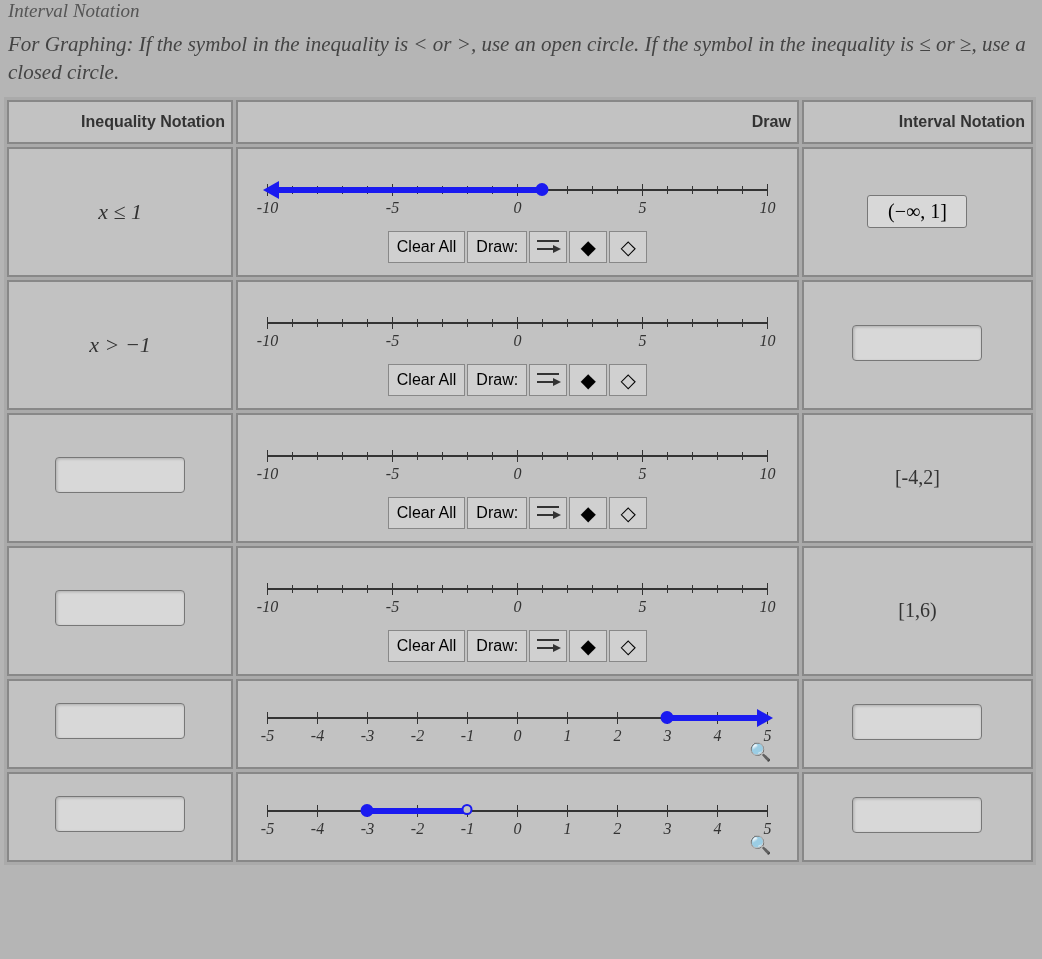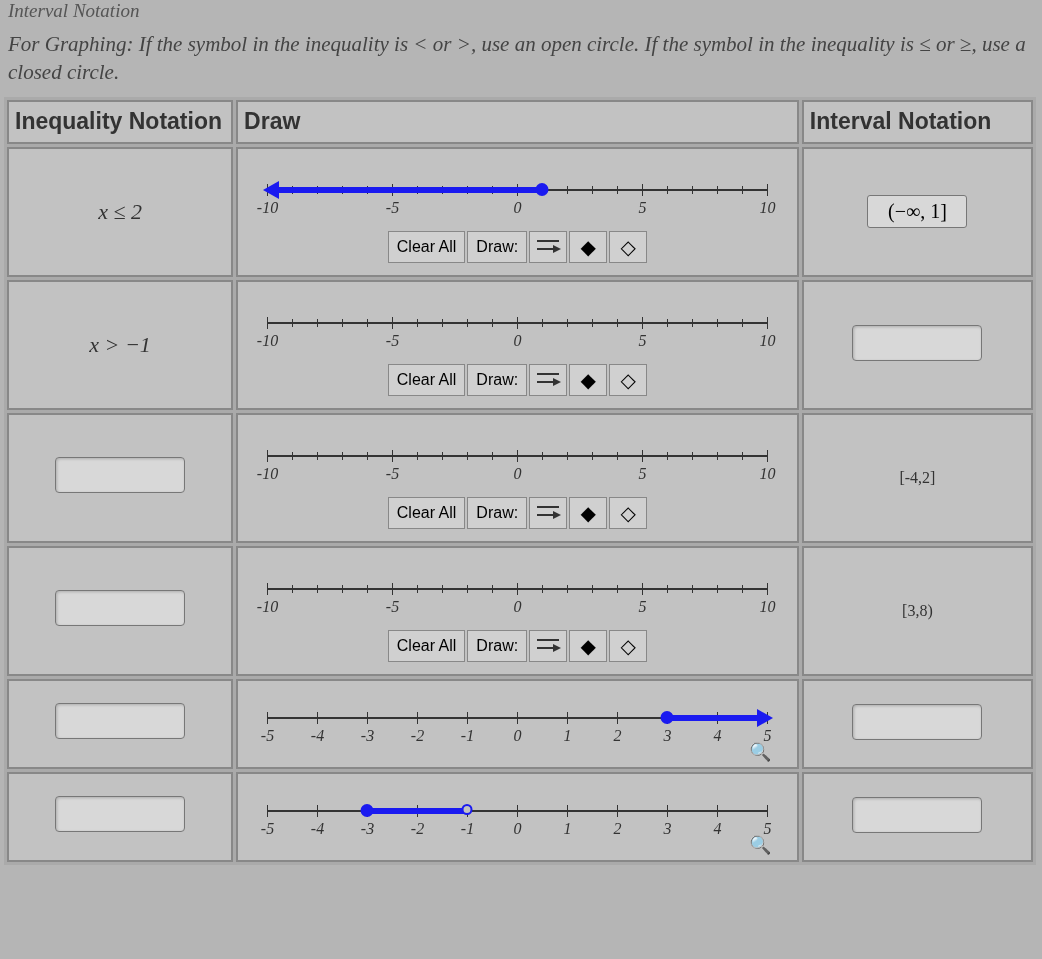--- a/index.html
+++ b/index.html
@@ -33,23 +33,23 @@
     background: #aaa;
   }
   table.main th, table.main td {
     border: 2px solid #888;
     background: #c2c2c2;
     padding: 6px;
     vertical-align: middle;
   }
   table.main th {
     font-weight: bold;
-    font-size: 23px;
+    font-size: 16px;
     color: #333;
-    text-align: left;
+    text-align: right;
     height: 44px;
     font-style: normal;
     font-family: Arial, sans-serif;
   }
   .col-ineq { width: 225px; text-align:center;}
   .col-graph { width: 560px; }
   .col-interval { width: 230px; text-align:center;}
   .ineq-cell {
     font-size: 22px;
     color: #333;
@@ -60,21 +60,21 @@
   .ineq-input, .interval-input {
     width: 130px;
     height: 36px;
     border: 1px solid #777;
     background: #d8d8d8;
     display: inline-block;
     border-radius: 4px;
     box-shadow: inset 1px 1px 3px rgba(0,0,0,0.2);
   }
   .interval-text {
-    font-size: 16px;
+    font-size: 20px;
     color: #333;
     font-family: 'Times New Roman', serif;
   }
   .interval-answer {
     display:inline-block;
     border:1px solid #777;
     padding:4px 10px;
     background:#d8d8d8;
     font-size:20px;
     border-radius:3px;
@@ -184,21 +184,21 @@
 <table class="main">
   <tbody>
       <tr>
     <th class="col-ineq">Inequality Notation</th>
     <th class="col-graph">Draw</th>
     <th class="col-interval">Interval Notation</th>
   </tr>
   </tbody>
     <tbody id="rows-body">
       <tr class="bigrow">
-        <td class="col-ineq ineq-cell"><span>x ≤ 2</span></td>
+        <td class="col-ineq ineq-cell"><span>x ≤ 1</span></td>
         <td class="col-graph graph-cell">
           <div class="numline" style="width: 500px; margin-left: auto; margin-right: auto;">
             <div class="axis"></div>
             <div class="tick" style="left: 0px;"></div>
             <div class="tick" style="left: 25px; height: 8px; top: 11px;"></div>
             <div class="tick" style="left: 50px; height: 8px; top: 11px;"></div>
             <div class="tick" style="left: 75px; height: 8px; top: 11px;"></div>
             <div class="tick" style="left: 100px; height: 8px; top: 11px;"></div>
             <div class="ticklabel" style="left: 0px;">-10</div>
             <div class="tick" style="left: 125px;"></div>
@@ -344,21 +344,21 @@
             <div class="ticklabel" style="left: 375px;">5</div>
             <div class="tick" style="left: 500px;"></div>
             <div class="ticklabel" style="left: 500px;">10</div>
           </div>
           <div class="toolbar"><span class="tb-btn">Clear All</span><span class="tb-btn">Draw:</span><span class="tb-btn iconbtn"><svg width="26" height="18">
                 <line x1="2" y1="5" x2="24" y2="5" stroke="#333" stroke-width="2"></line>
                 <line x1="2" y1="13" x2="18" y2="13" stroke="#333" stroke-width="2"></line>
                 <polygon points="18,9 18,17 26,13" fill="#333"></polygon>
               </svg></span><span class="tb-btn iconbtn">◆</span><span class="tb-btn iconbtn">◇</span></div>
         </td>
-        <td class="col-interval"><span class="interval-text">[3,8)</span></td>
+        <td class="col-interval"><span class="interval-text">[1,6)</span></td>
       </tr>
       <tr class="small-row">
         <td class="col-ineq ineq-cell"><div class="ineq-input"></div></td>
         <td class="col-graph graph-cell">
           <div class="numline" style="width: 500px; margin-left: auto; margin-right: auto;">
             <div class="axis"></div>
             <div class="tick" style="left: 0px;"></div>
             <div class="ticklabel" style="left: 0px;">-5</div>
             <div class="tick" style="left: 50px;"></div>
             <div class="ticklabel" style="left: 50px;">-4</div>

